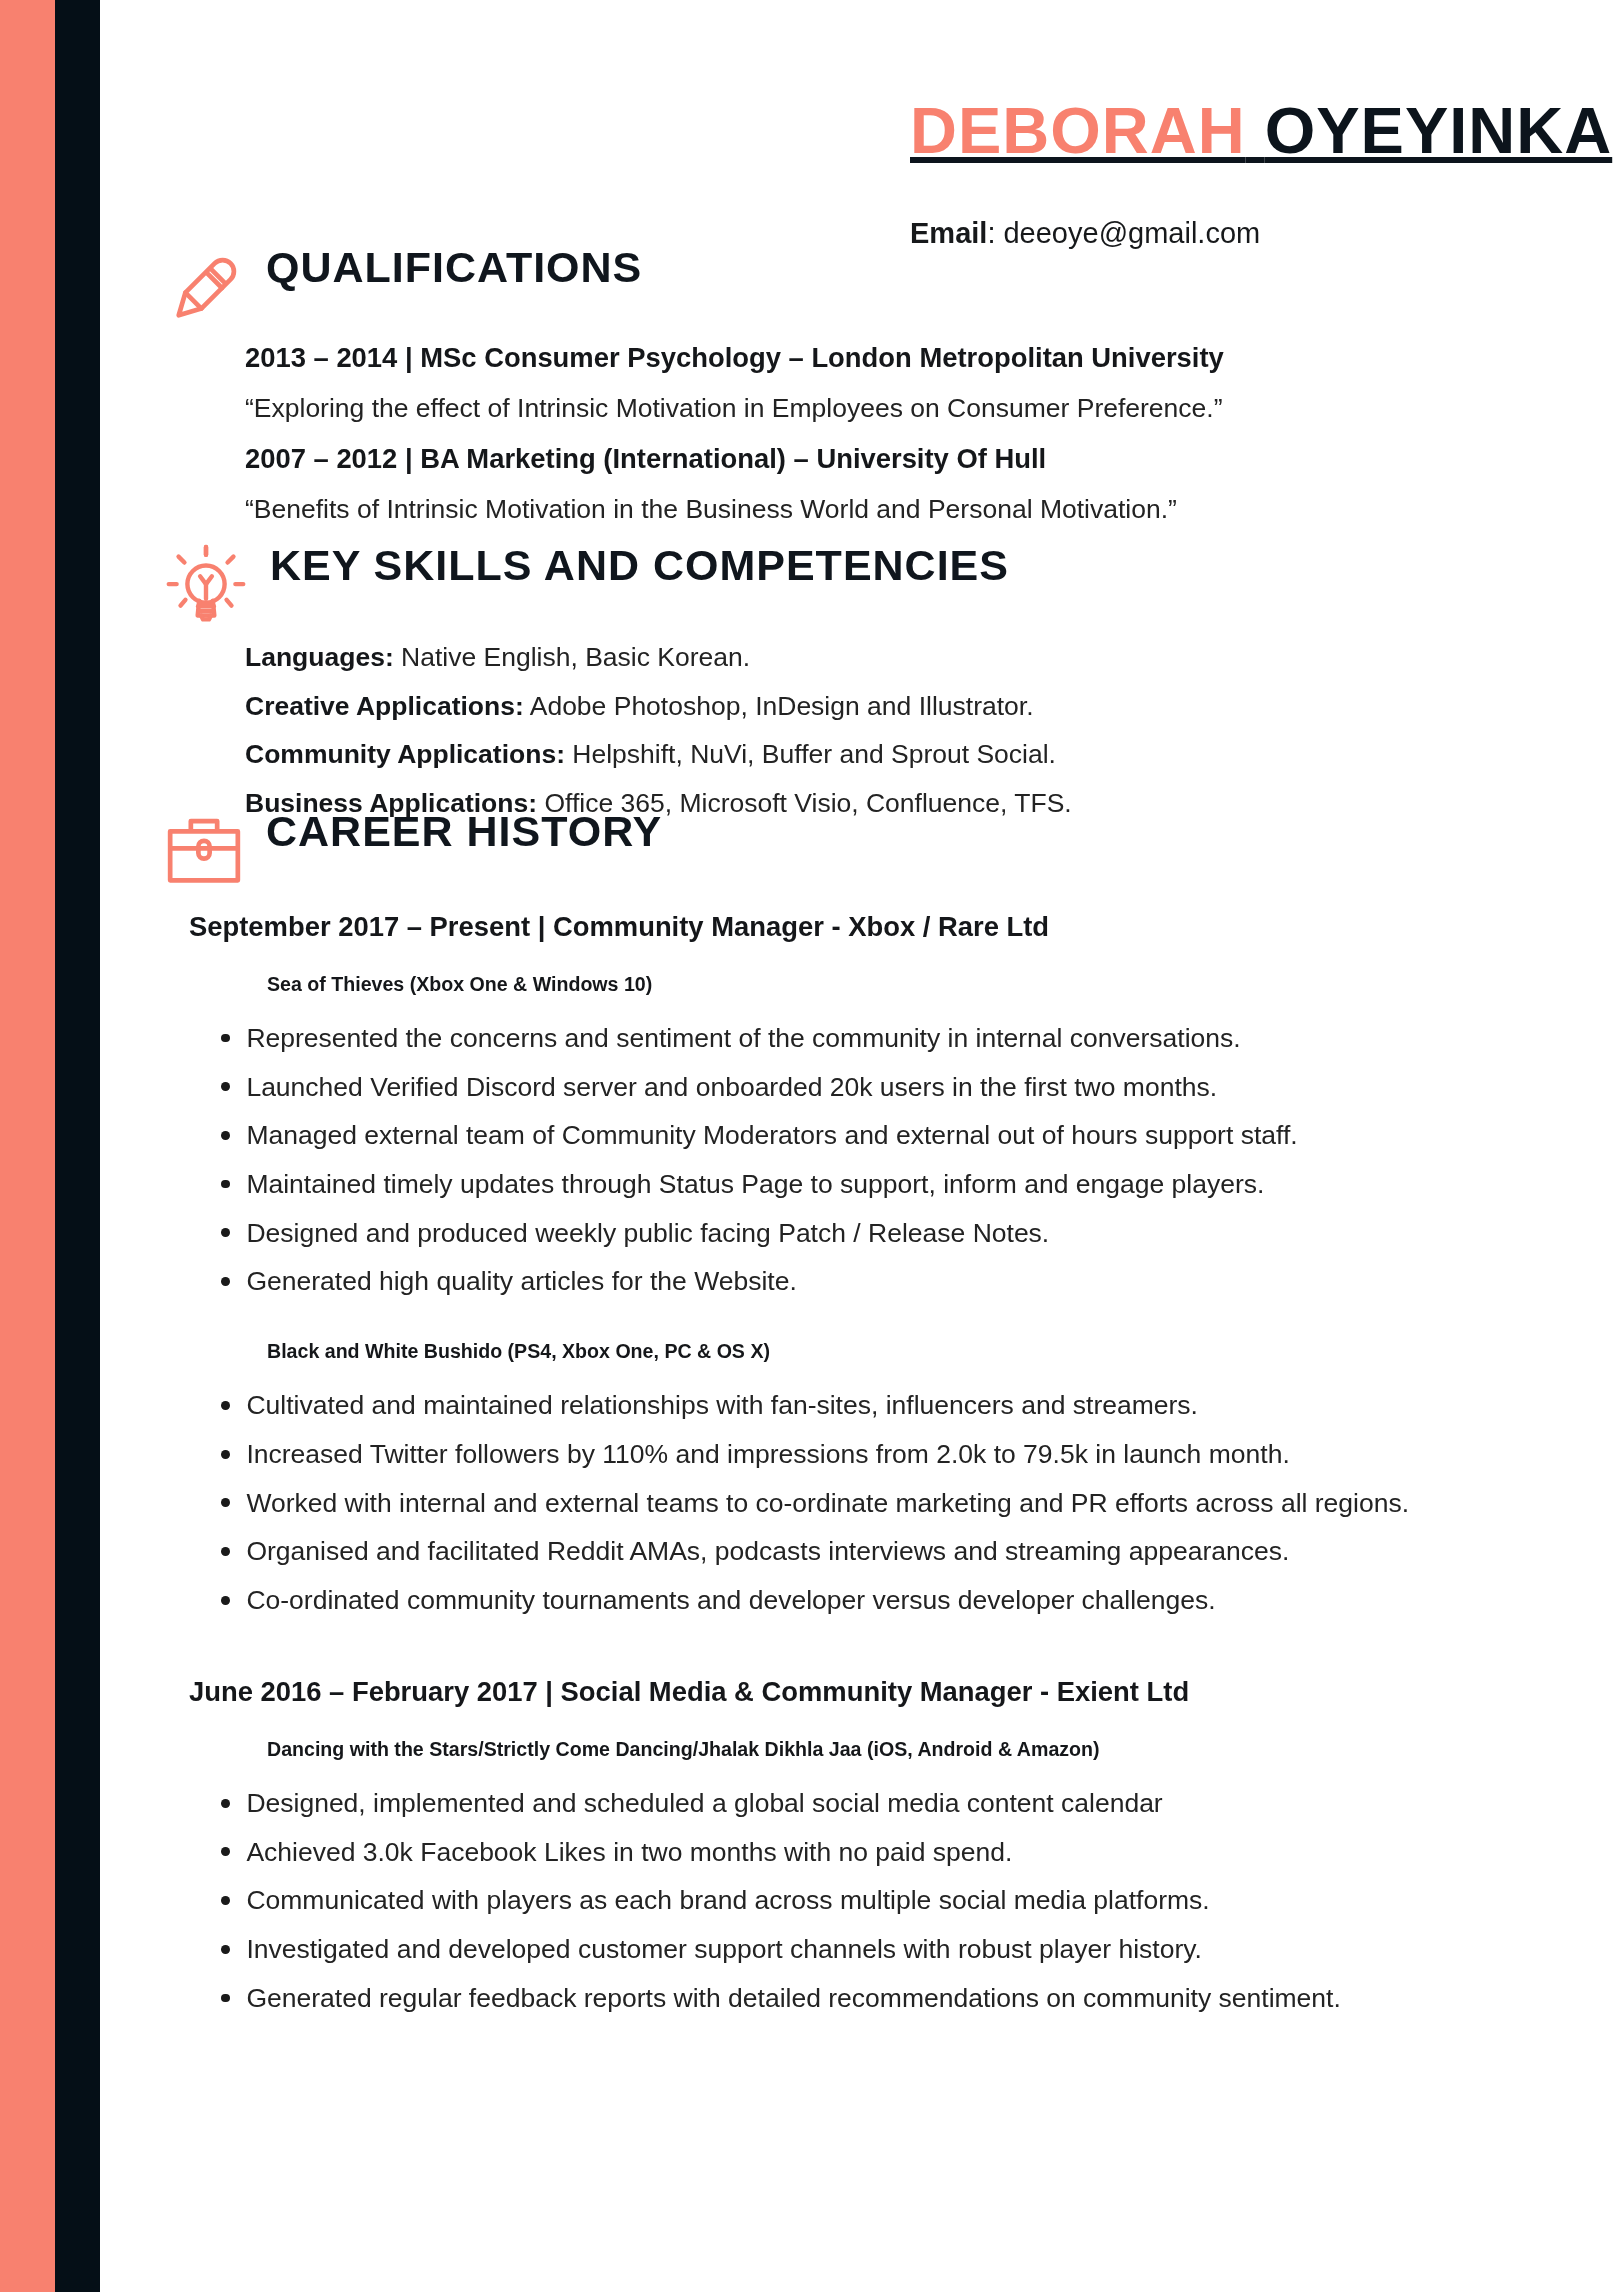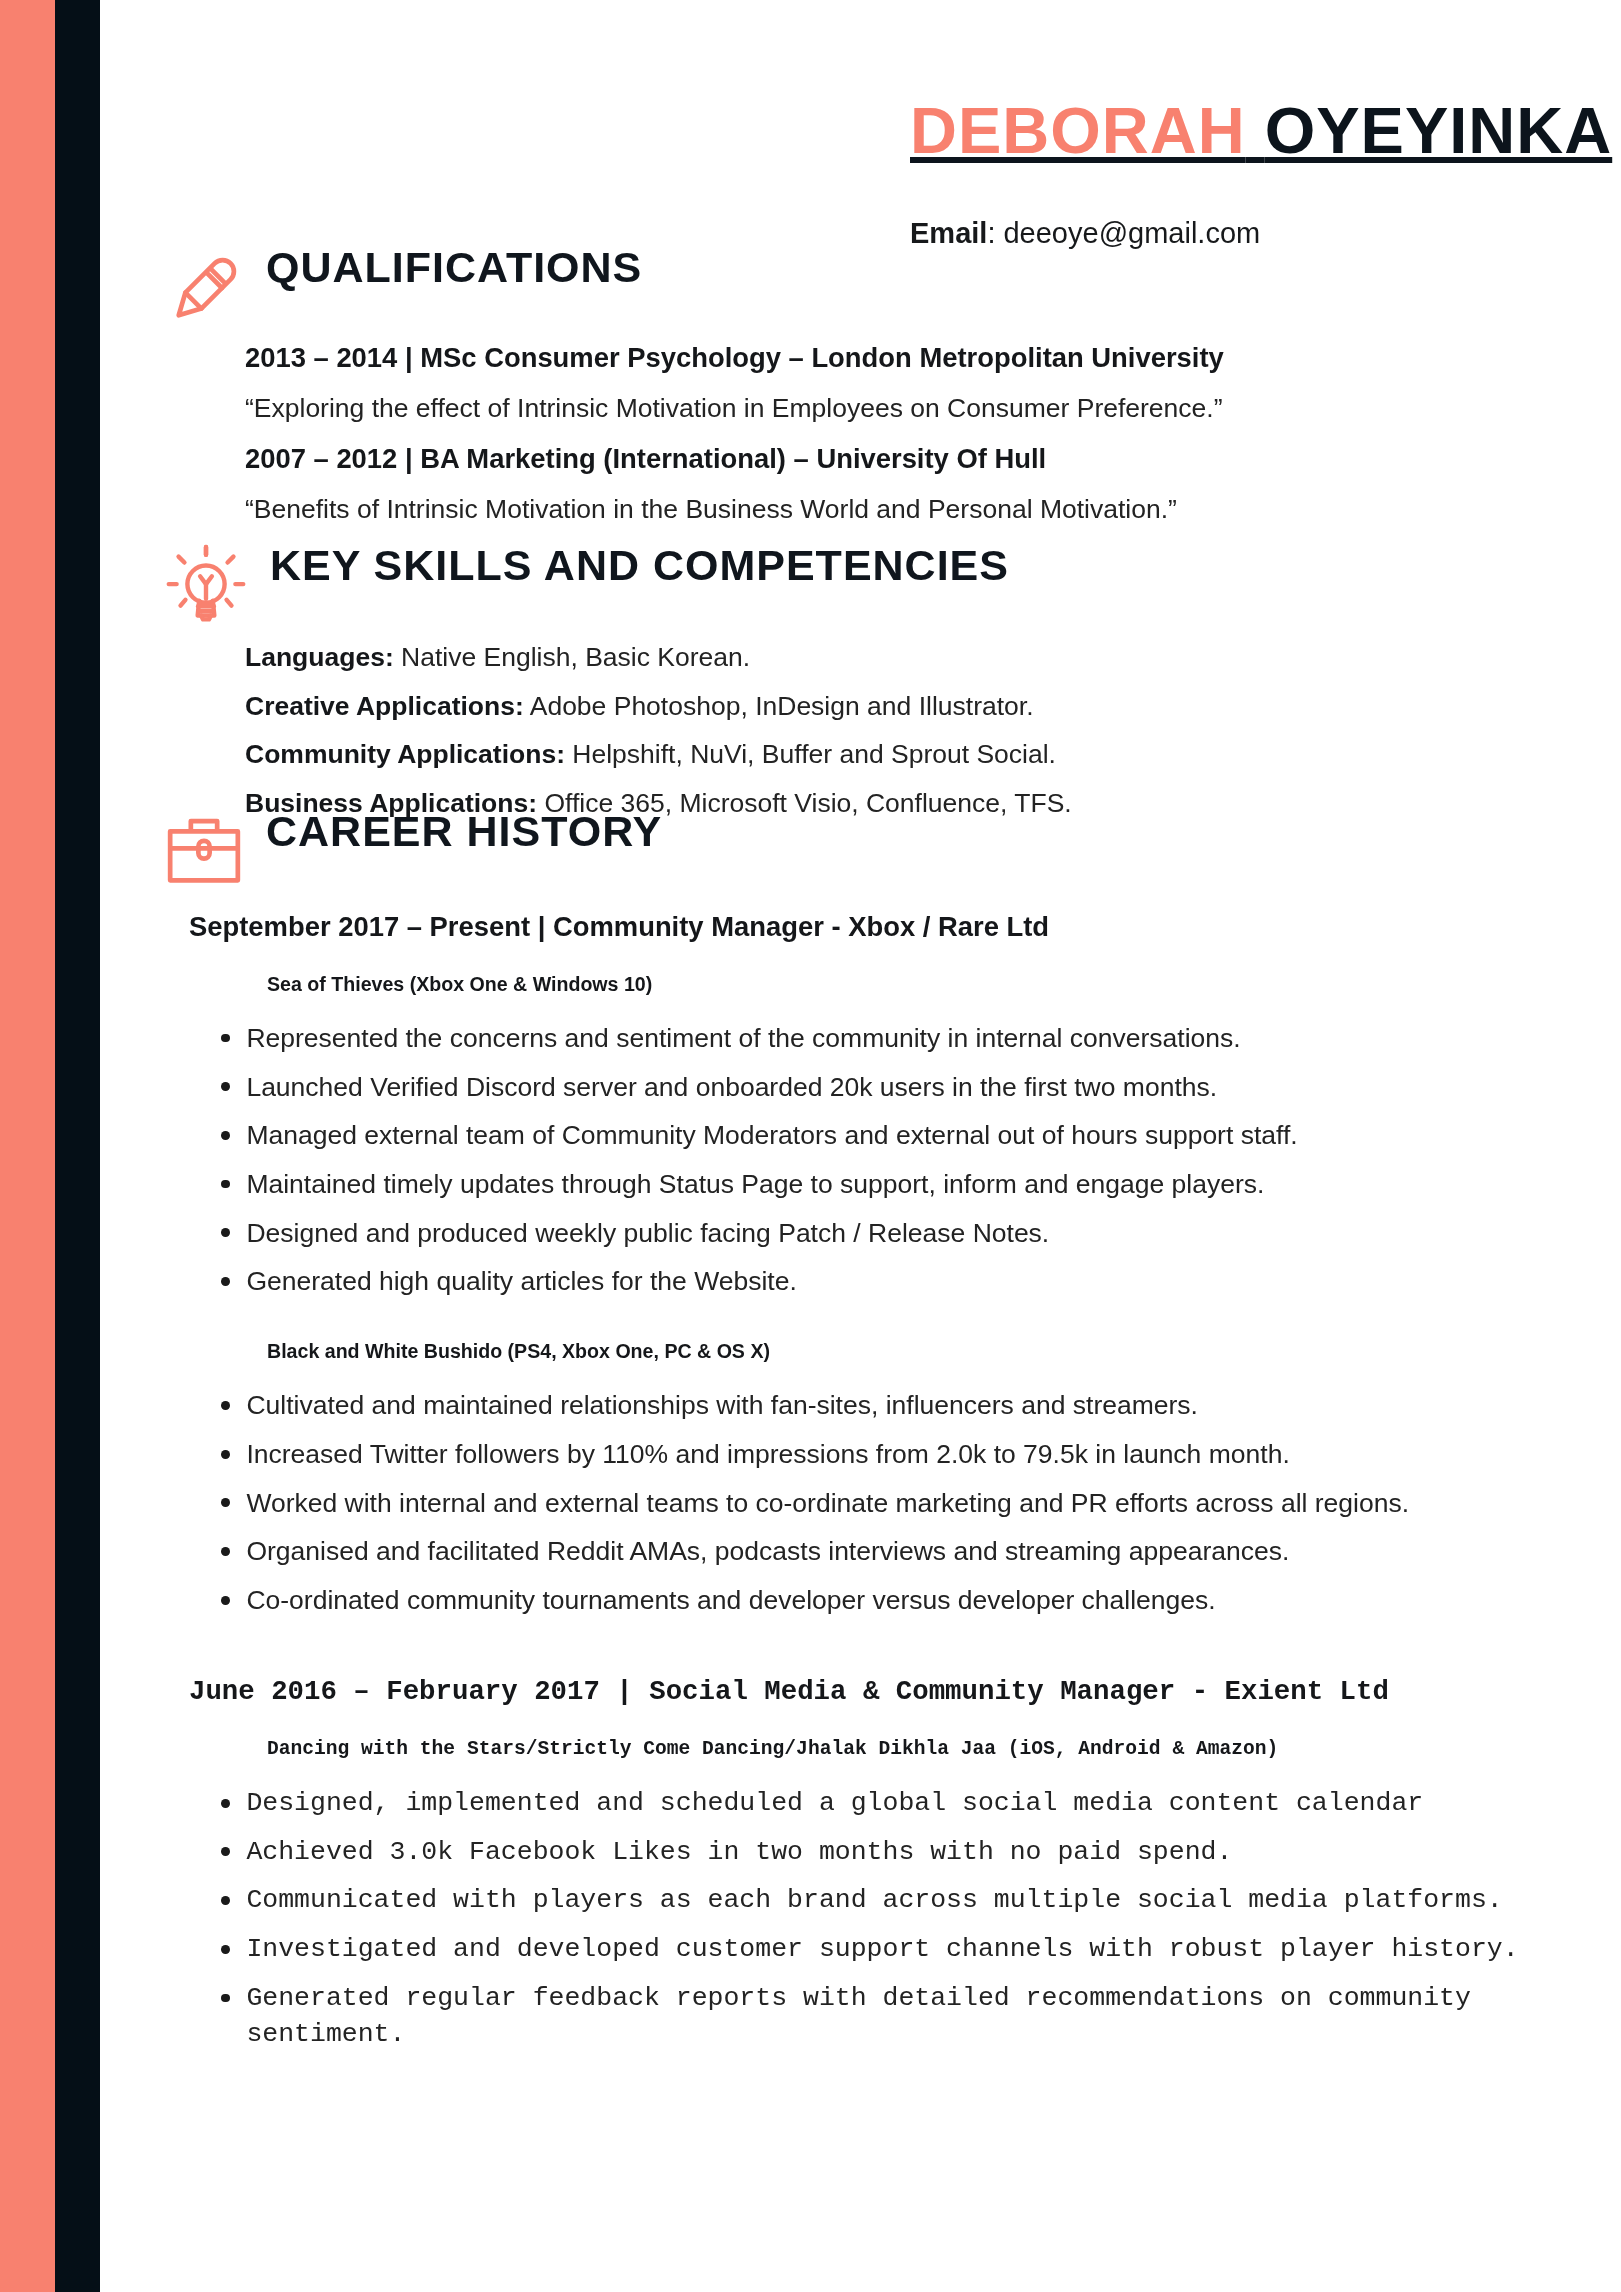--- a/index.html
+++ b/index.html
@@ -71,21 +71,21 @@
   .qual-entry + .qual-entry { margin-top: 13.7px; }
 
   
   .skills-body { margin-top: 0px; padding-left: 88px; }
   .skill-line { font-size: 26.5px; line-height: 36px; margin-bottom: 12.7px; color: #232323; }
   .skill-line strong { font-weight: 700; color: #15171a; }
 
   
   .jobs { margin-top: 6.9px; padding-left: 32px; }
   .job + .job { margin-top: 39px; }
-  .job.job-last { margin-top: 55px; font-family: Liberation Mono, monospace; }
+  .job.job-last { margin-top: 55px; }
   .job h3 {
     font-size: 27.4px; font-weight: 700; line-height: 37px; color: #15171a;
   }
   .job .project {
     margin-top: 26px; margin-left: 78px;
     font-size: 19.6px; font-weight: 700; line-height: 27.4px; color: #15171a;
   }
   .job ul {
     margin-top: 21.6px;
     list-style: none;

